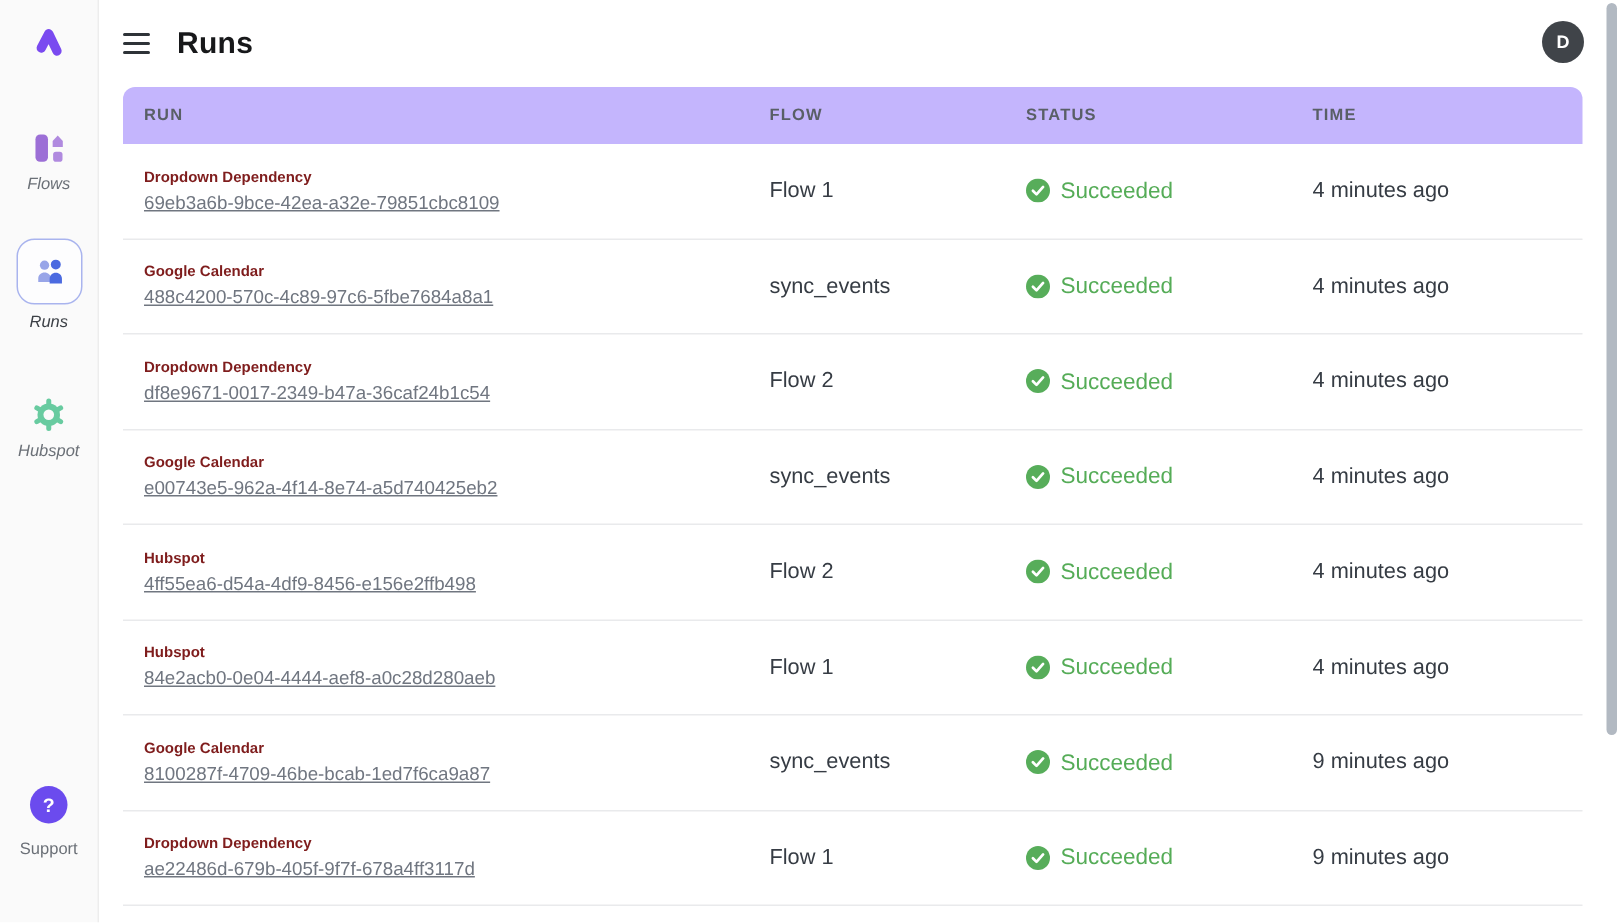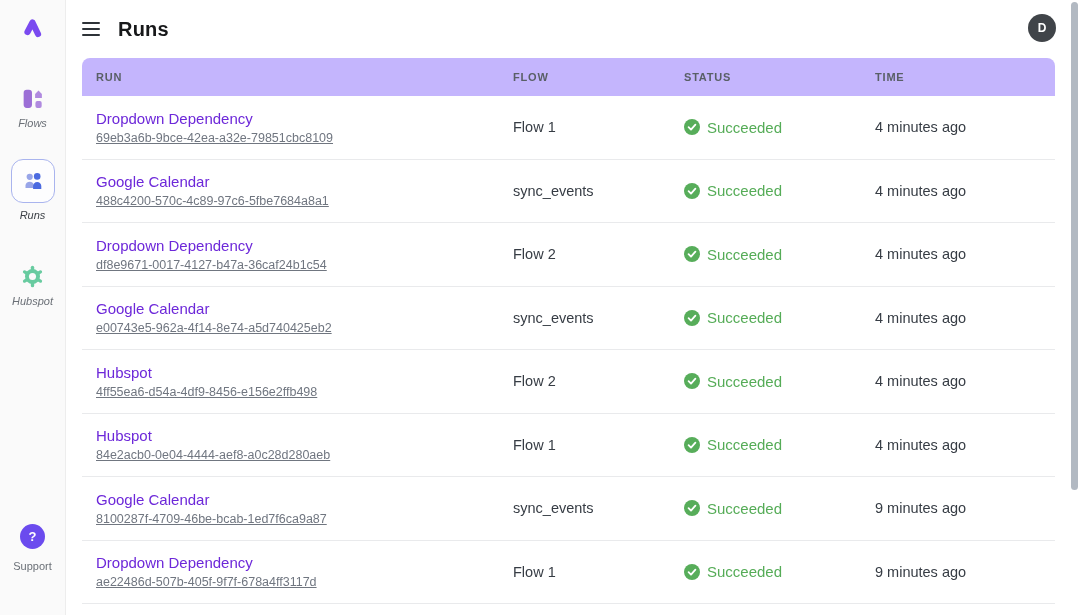--- a/index.html
+++ b/index.html
@@ -63,21 +63,21 @@
   .th {
     font-size: 11px; font-weight: 700; color: #595f66; letter-spacing: 0.8px;
   }
   .th:first-child { padding-left: 14px; }
   .tr {
     display: grid; grid-template-columns: 431px 171px 191px 1fr;
     height: 63.5px; align-items: center; border-bottom: 1px solid #e9eaec; cursor: pointer;
   }
   .td { font-size: 14.5px; color: #363c44; }
   .run-td { padding-left: 14px; }
-  .run-name { font-size: 15px; font-weight: 400; color: #6d28d9; margin-bottom: 4px; }
+  .run-name { font-size: 10px; font-weight: 700; color: #7f1d1d; margin-bottom: 4px; }
   .run-id { font-size: 12.5px; color: #707680; text-decoration: underline; }
   .status-td { display: flex; align-items: center; gap: 7px; }
   .check { width: 16px; height: 16px; display: inline-flex; }
   .status-label { font-size: 15px; color: #55ac57; }
 
   
   .scrollbar { position: absolute; right: 0; top: 0; bottom: 0; width: 11px; }
   .scroll-thumb {
     position: absolute; right: 2px; top: 2px; width: 7px; height: 488px;
     background: #b2b9c2; border-radius: 4px;
@@ -191,21 +191,21 @@
                 <path d="M4.6 8.2 L7 10.6 L11.4 5.6" fill="none" stroke="#ffffff" stroke-width="1.8" stroke-linecap="round" stroke-linejoin="round"></path>
               </svg>
             </span>
             <span class="status-label">Succeeded</span>
           </div>
           <div class="td time-td">4 minutes ago</div>
         </div>
         <div class="tr">
           <div class="td run-td">
             <div class="run-name">Dropdown Dependency</div>
-            <div class="run-id">df8e9671-0017-4127-b47a-36caf24b1c54</div>
+            <div class="run-id">df8e9671-0017-2349-b47a-36caf24b1c54</div>
           </div>
           <div class="td flow-td">Flow 2</div>
           <div class="td status-td">
             <span class="check">
               <svg viewBox="0 0 16 16" width="16" height="16">
                 <circle cx="8" cy="8" r="8" fill="#57ad5a"></circle>
                 <path d="M4.6 8.2 L7 10.6 L11.4 5.6" fill="none" stroke="#ffffff" stroke-width="1.8" stroke-linecap="round" stroke-linejoin="round"></path>
               </svg>
             </span>
             <span class="status-label">Succeeded</span>
@@ -276,21 +276,21 @@
                 <path d="M4.6 8.2 L7 10.6 L11.4 5.6" fill="none" stroke="#ffffff" stroke-width="1.8" stroke-linecap="round" stroke-linejoin="round"></path>
               </svg>
             </span>
             <span class="status-label">Succeeded</span>
           </div>
           <div class="td time-td">9 minutes ago</div>
         </div>
         <div class="tr">
           <div class="td run-td">
             <div class="run-name">Dropdown Dependency</div>
-            <div class="run-id">ae22486d-507b-405f-9f7f-678a4ff3117d</div>
+            <div class="run-id">ae22486d-679b-405f-9f7f-678a4ff3117d</div>
           </div>
           <div class="td flow-td">Flow 1</div>
           <div class="td status-td">
             <span class="check">
               <svg viewBox="0 0 16 16" width="16" height="16">
                 <circle cx="8" cy="8" r="8" fill="#57ad5a"></circle>
                 <path d="M4.6 8.2 L7 10.6 L11.4 5.6" fill="none" stroke="#ffffff" stroke-width="1.8" stroke-linecap="round" stroke-linejoin="round"></path>
               </svg>
             </span>
             <span class="status-label">Succeeded</span>

